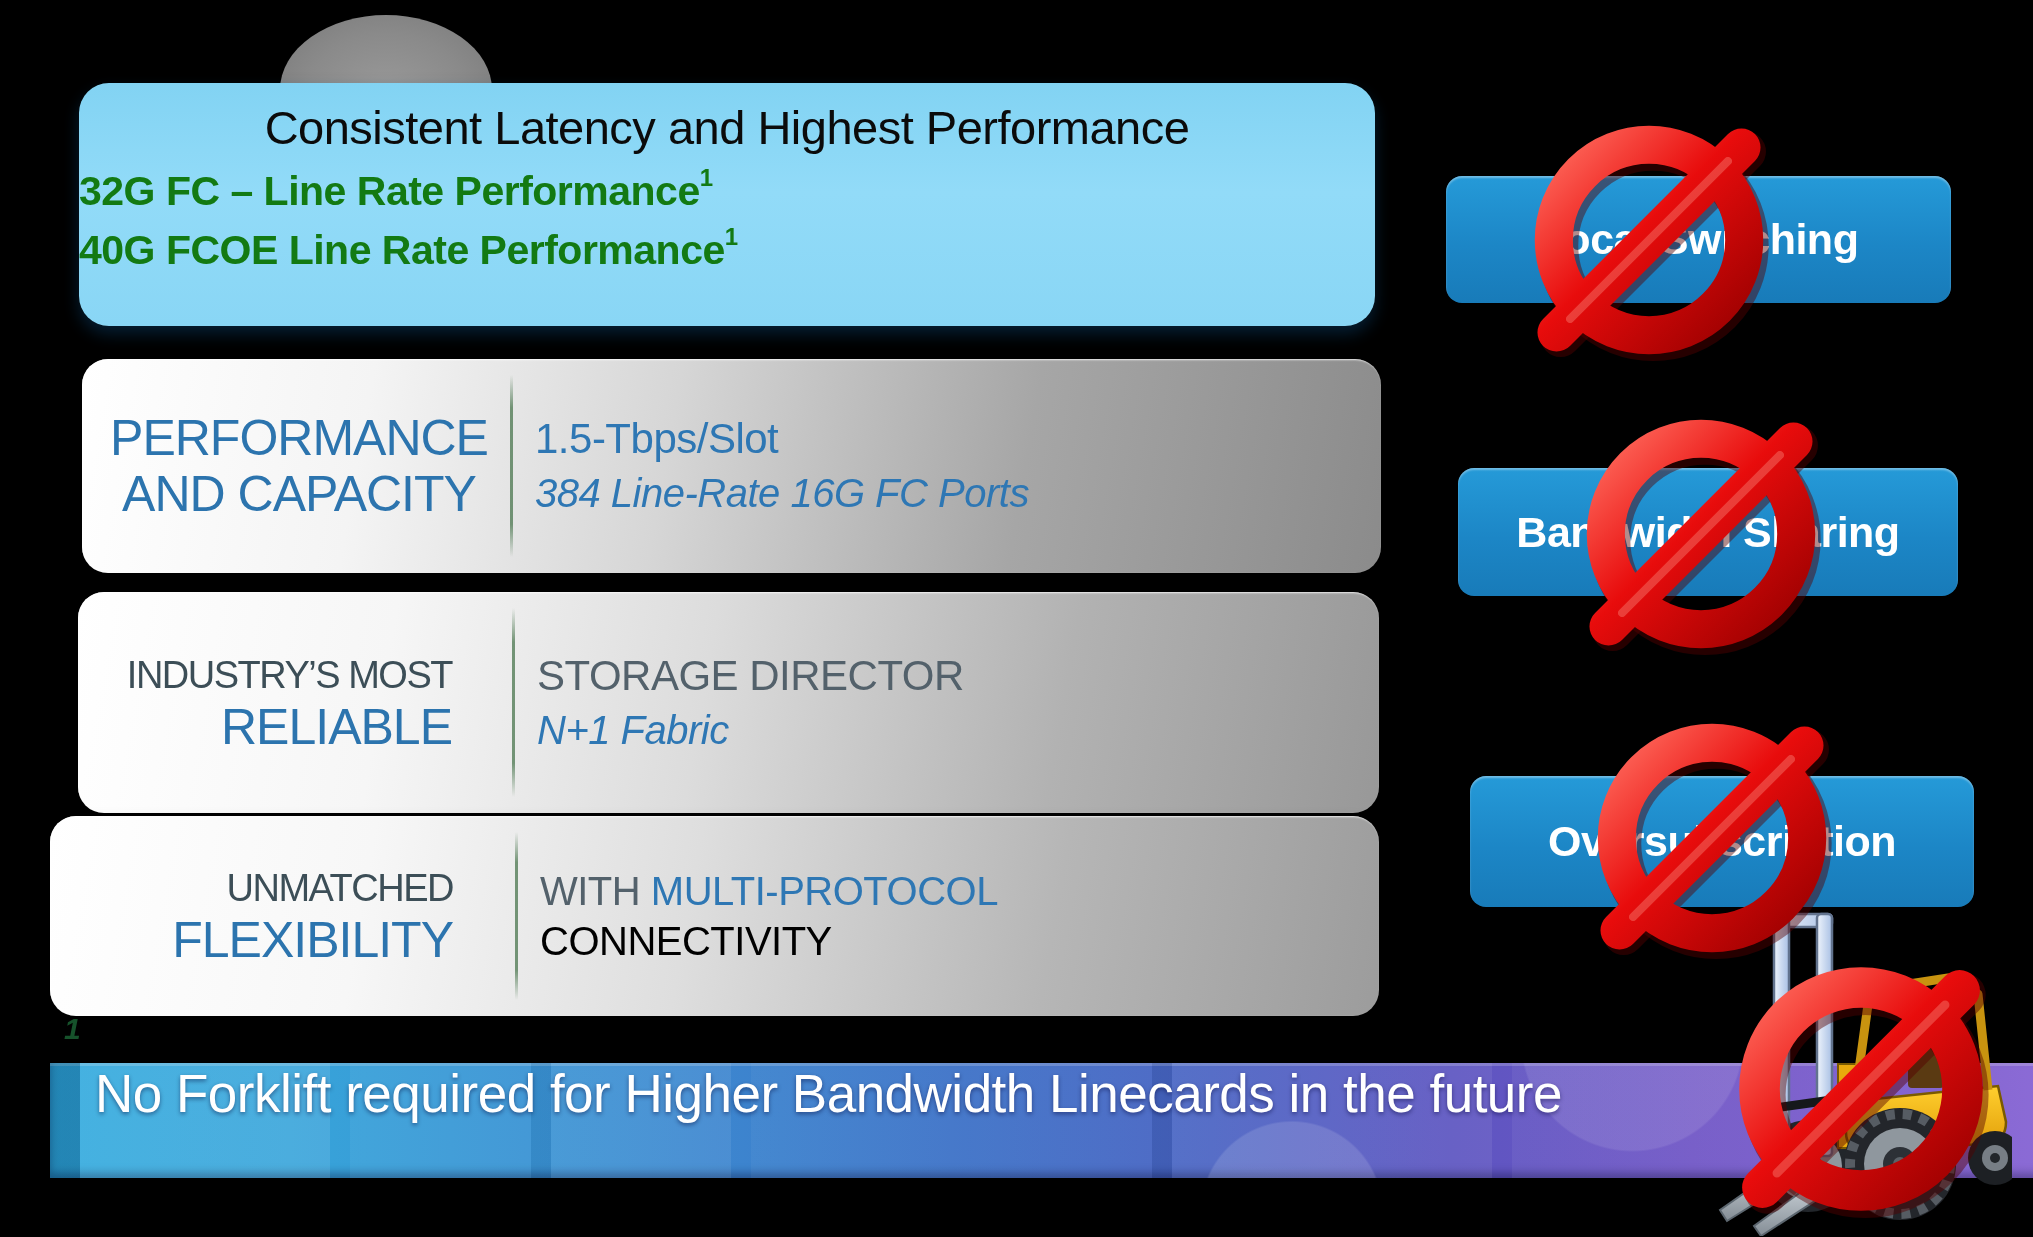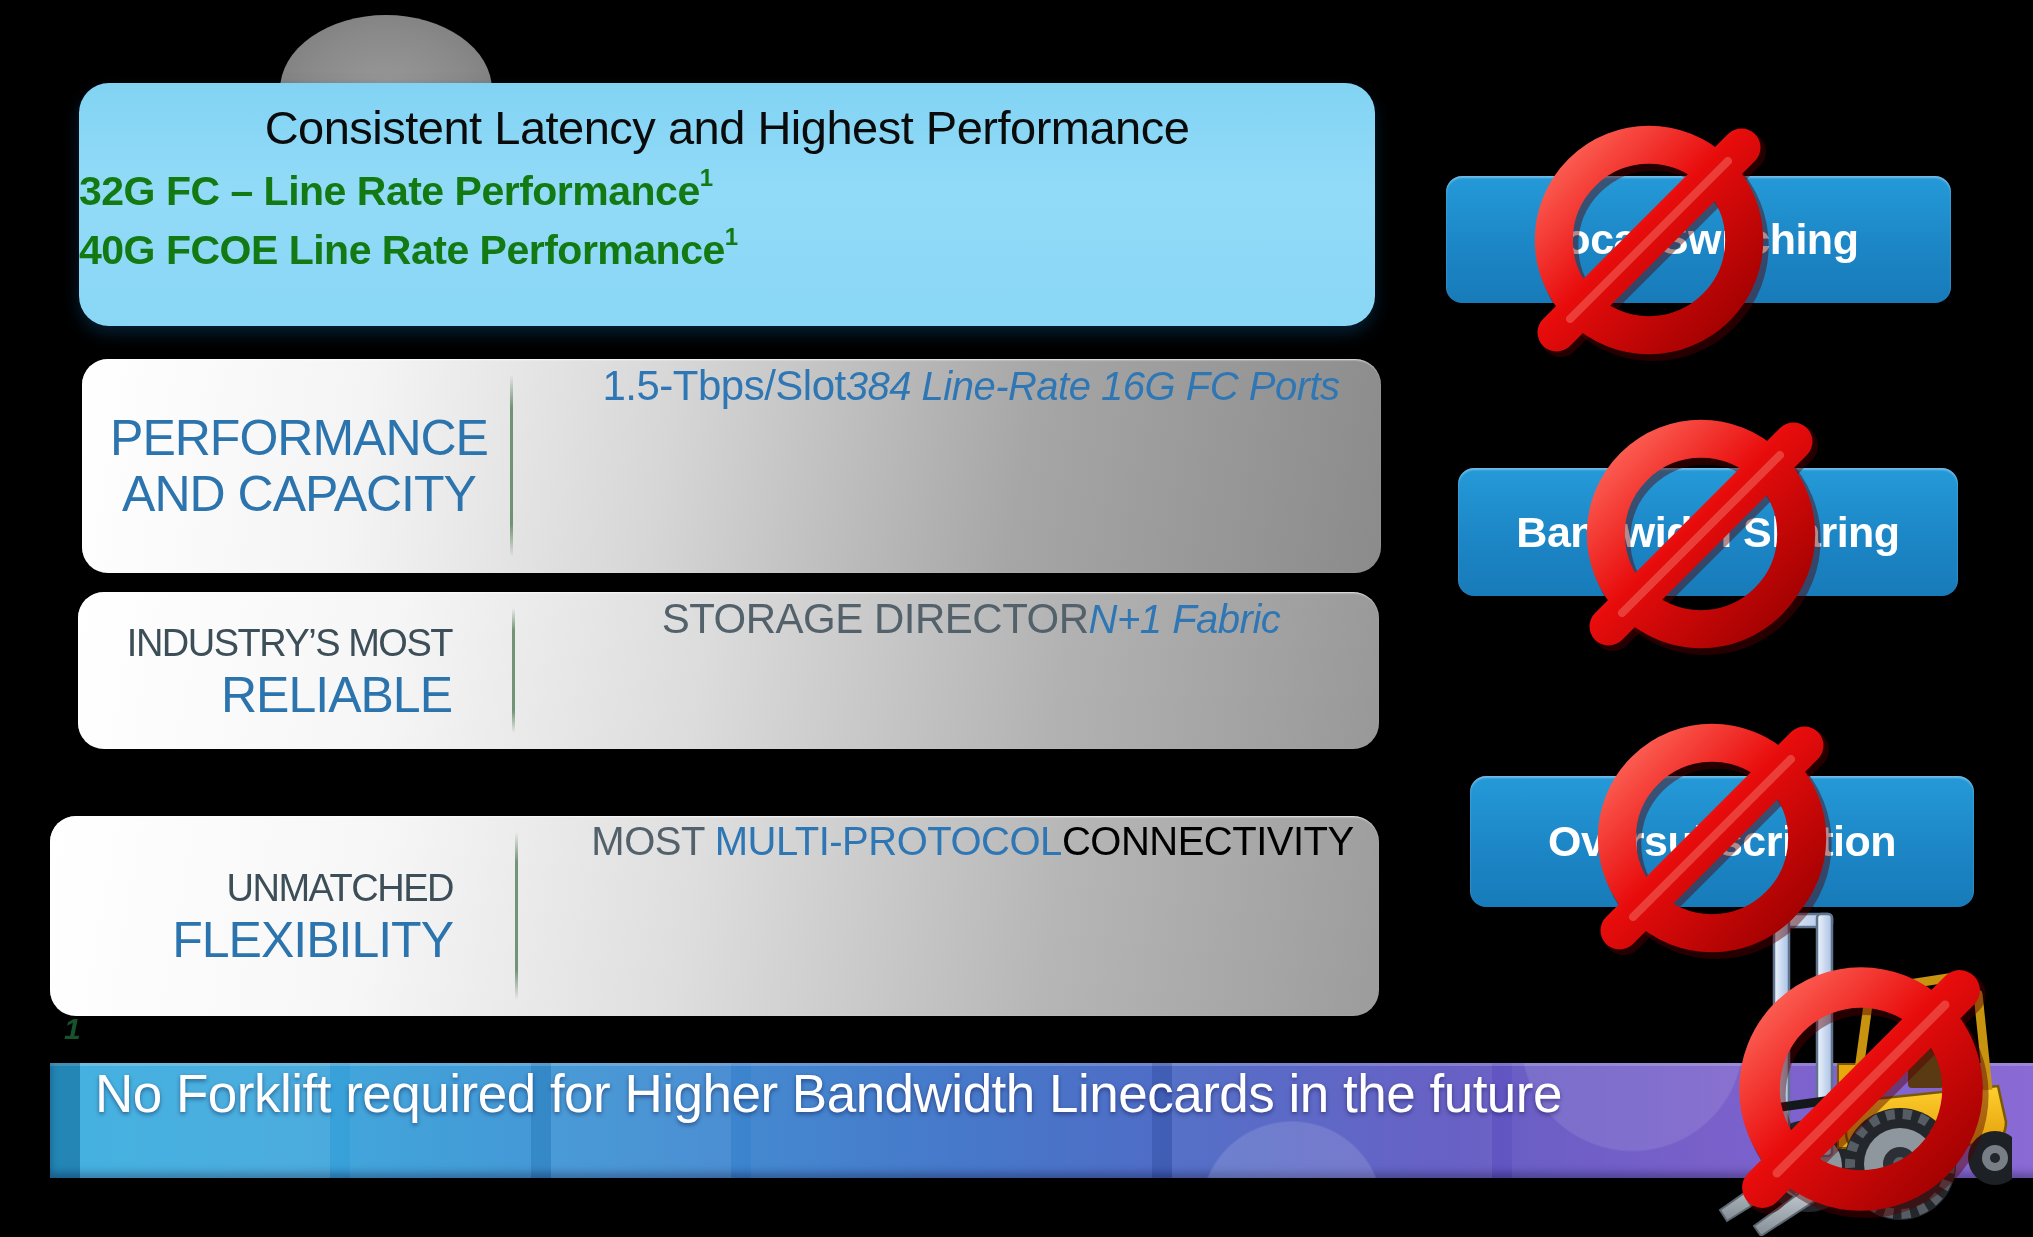--- a/index.html
+++ b/index.html
@@ -36,35 +36,35 @@
 
   
   .gray-box{
     position:absolute; display:flex; align-items:stretch;
     border-radius:26px;
     background:linear-gradient(100deg,#ffffff 0%,#f4f4f4 22%,#d6d6d6 45%,#a6a6a6 72%,#8b8b8b 100%);
     box-shadow:0 10px 16px rgba(0,0,0,.55), inset 1px 1px 2px rgba(255,255,255,.8);
     z-index:2;
   }
   .box1{ left:82px; top:359px; width:1299px; height:214px; }
-  .box2{ left:78px; top:592px; width:1301px; height:157px;
+  .box2{ left:78px; top:592px; width:1301px; height:221px;
          background:linear-gradient(100deg,#ffffff 0%,#f6f6f6 24%,#dcdcdc 48%,#b2b2b2 75%,#989898 100%);}
   .box3{ left:50px; top:816px; width:1329px; height:200px;
          background:linear-gradient(100deg,#ffffff 0%,#f7f7f7 24%,#dedede 48%,#b6b6b6 75%,#9c9c9c 100%);}
   .gb-left{ display:flex; flex-direction:column; justify-content:center; box-sizing:border-box; }
   .box1 .gb-left{ width:428px; padding-left:6px; }
   .box2 .gb-left{ width:434px; padding-right:60px; text-align:right; }
   .box3 .gb-left{ width:465px; padding-right:62px; text-align:right; }
   .gb-divider{
     width:3px; margin:16px 0;
     background:linear-gradient(180deg, rgba(74,118,78,0) 0%, rgba(74,118,78,.75) 18%,
                rgba(74,118,78,.75) 82%, rgba(74,118,78,0) 100%);
   }
-  .gb-right{ flex:1; display:flex; flex-direction:row; justify-content:center;
-             padding-left:48px; box-sizing:border-box; }
+  .gb-right{ flex:1; display:flex; flex-direction:column; justify-content:center;
+             padding-left:22px; box-sizing:border-box; }
   .gb-heading{ font-size:38px; color:#3c4e57; letter-spacing:-1.5px; line-height:48px; }
   .gb-main{ font-size:50px; color:#2c74ae; letter-spacing:-1px; line-height:56px; }
   .box2 .gb-main, .box3 .gb-main{ font-size:50px;margin-left:41px; }
   .gb-detail{ font-size:42px; color:#2e77b4; letter-spacing:-.5px; line-height:54px; }
   .gb-detail.dark{ color:#53616b; }
   .gb-detail.italic{ font-style:italic; font-size:40px; }
   .detail-mixed{ font-size:40px; line-height:50px; letter-spacing:-.5px; }
   .detail-mixed .prefix{ color:#53616b; }
   .detail-mixed .hl{ color:#2e77b4; }
 
@@ -192,21 +192,21 @@
     </div>
   </section>
 
   <section class="gray-box box3">
     <div class="gb-left">
       <div class="gb-heading">UNMATCHED</div>
       <div class="gb-main">FLEXIBILITY</div>
     </div>
     <div class="gb-divider"></div>
     <div class="gb-right">
-      <div class="detail-mixed"><span class="prefix">MOST </span><span class="hl">MULTI-PROTOCOL</span></div>
+      <div class="detail-mixed"><span class="prefix">WITH </span><span class="hl">MULTI-PROTOCOL</span></div>
       <div class="detail-mixed prefix">CONNECTIVITY</div>
     </div>
   </section>
 
   <div class="footnote">1</div>
 
   <div class="pill pill1">
       <span>Local Switching</span>
     </div>
   <div class="pill pill2">

